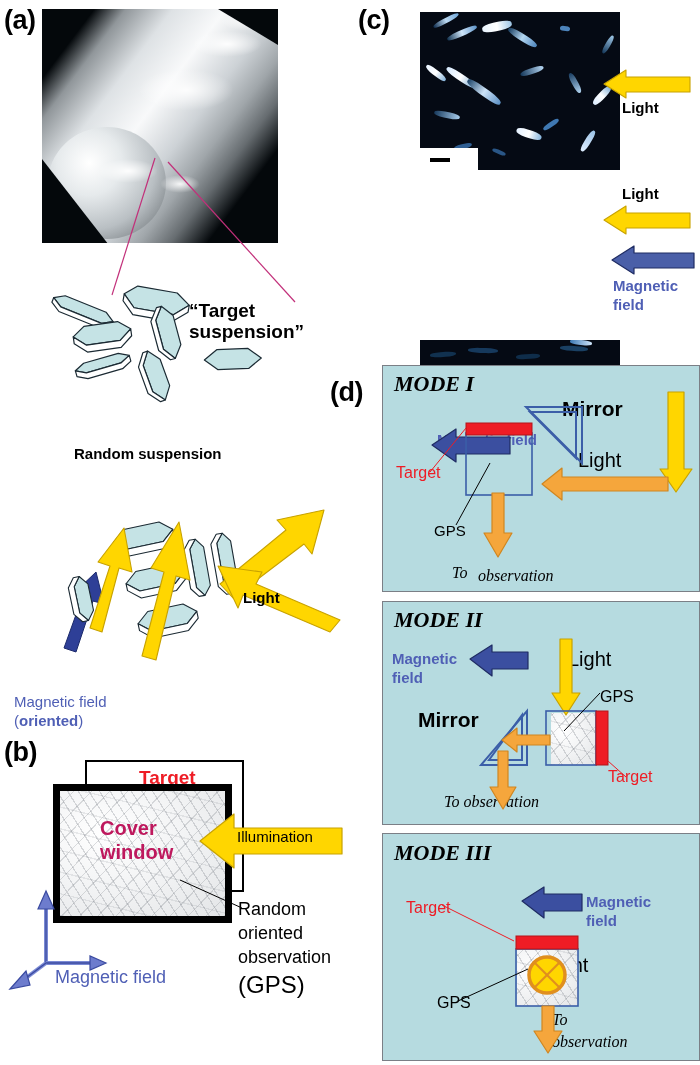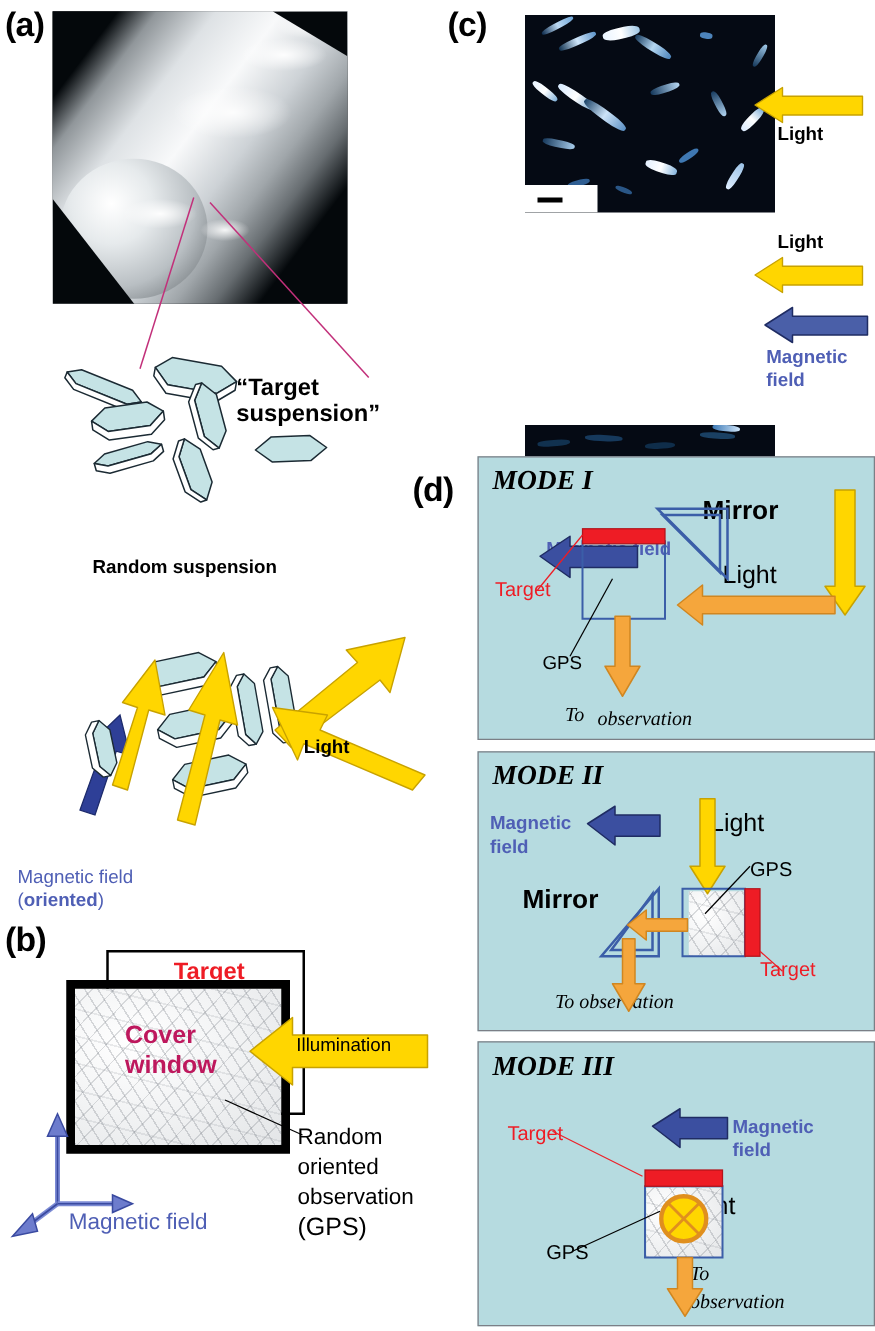--- a/index.html
+++ b/index.html
@@ -217,21 +217,21 @@
   </svg>
   <div class="t" style="left:237px;top:829px;font-size:15px;">Illumination</div>
 
   <svg class="abs" style="left:180px;top:880px;width:70px;height:32px;">
     <line x1="0" y1="0" x2="62" y2="28" stroke="#000" stroke-width="1"></line>
   </svg>
 
   <div class="t" style="left:238px;top:900px;font-size:18px;">Random</div>
   <div class="t" style="left:238px;top:924px;font-size:18px;">oriented</div>
   <div class="t" style="left:238px;top:948px;font-size:18px;">observation</div>
-  <div class="t" style="left:238px;top:972px;font-size:20px;">(GPS)</div>
+  <div class="t" style="left:238px;top:972px;font-size:24px;">(GPS)</div>
 
   <svg class="abs" style="left:8px;top:885px;width:110px;height:105px;">
     <g stroke="#4f5fb5" stroke-width="1.4" fill="#7b8ad4">
 
       <line x1="38" y1="78" x2="38" y2="18" stroke-width="4" stroke="#7b8ad4"></line>
       <line x1="38" y1="78" x2="38" y2="18" stroke-width="1.3" stroke="#3a4aa0"></line>
       <polygon points="38,6 30,24 46,24" fill="#6d7ccd" stroke="#3a4aa0" stroke-width="1.2"></polygon>
 
       <line x1="38" y1="78" x2="86" y2="78" stroke-width="4" stroke="#7b8ad4"></line>
       <line x1="38" y1="78" x2="86" y2="78" stroke-width="1.3" stroke="#3a4aa0"></line>

